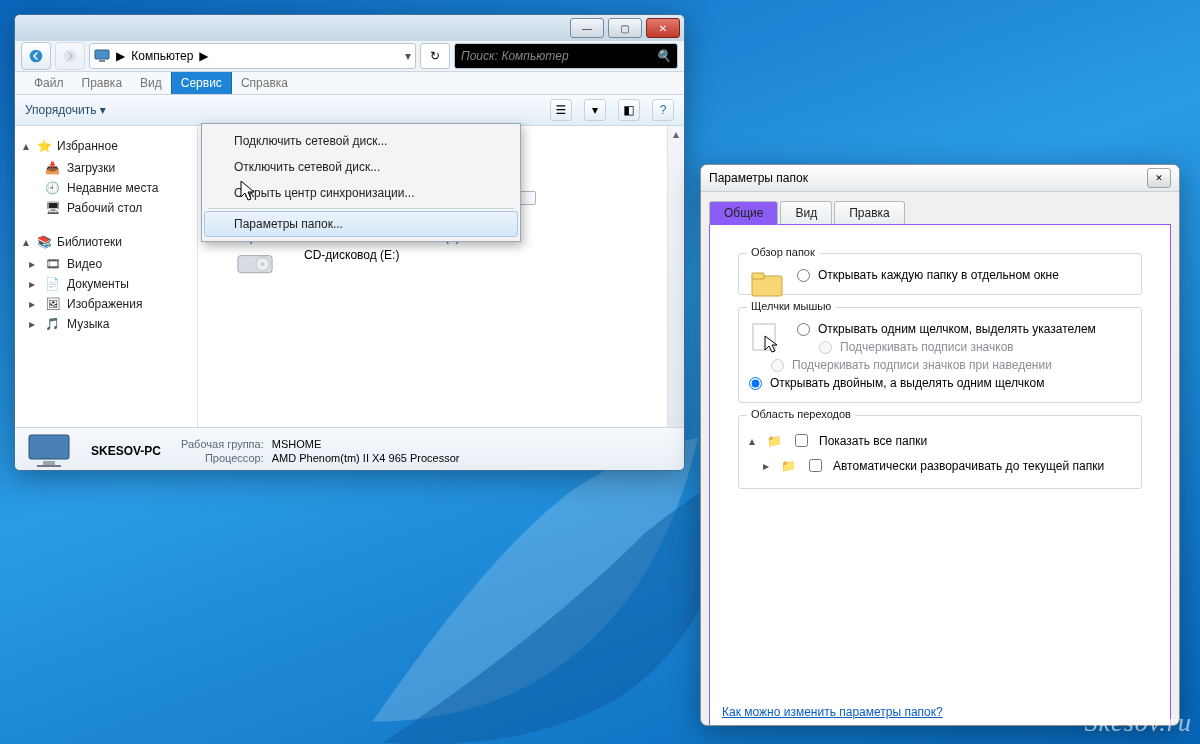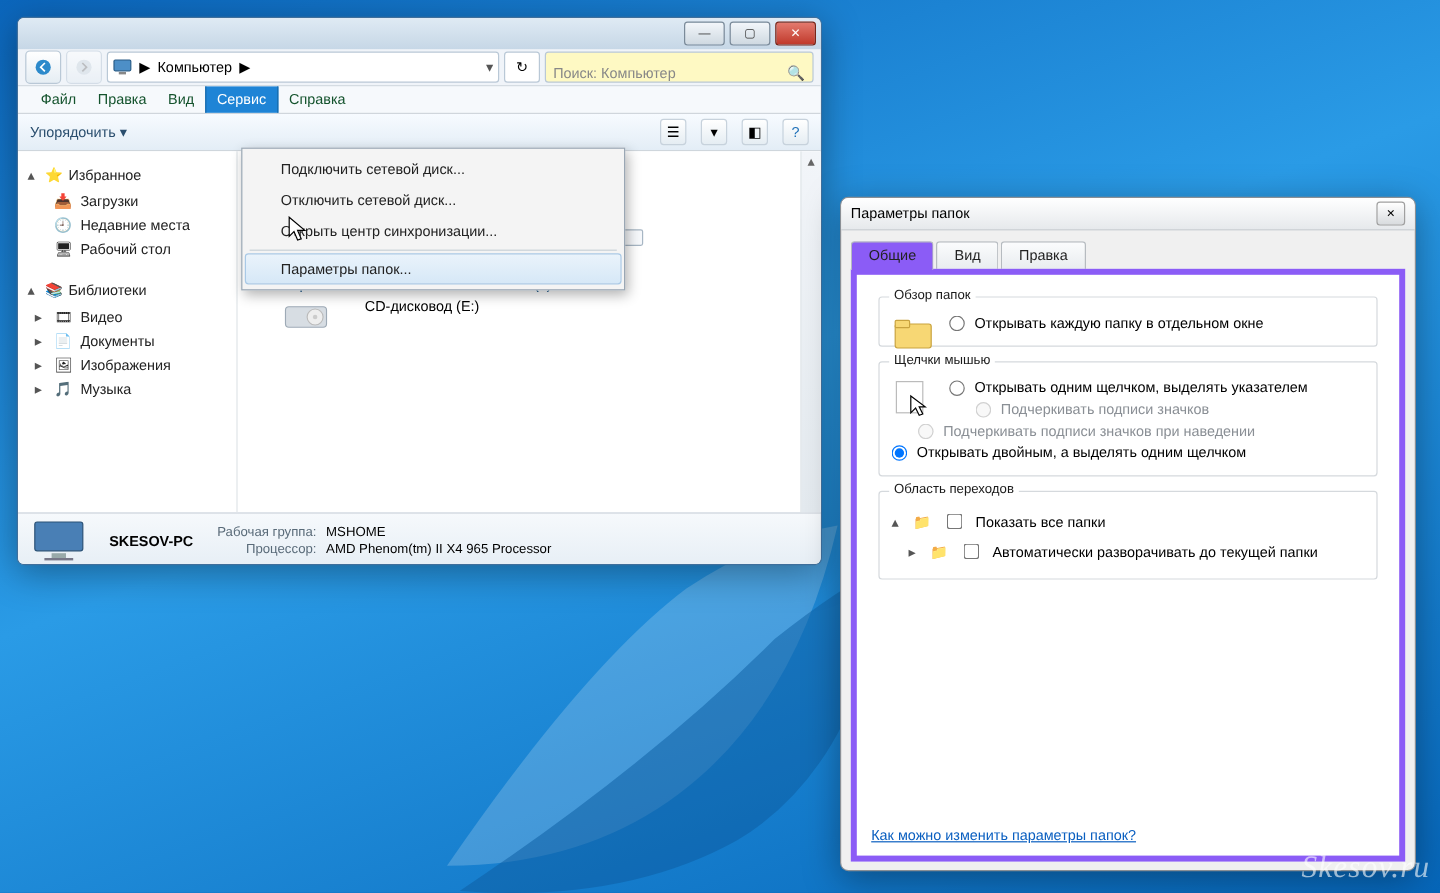--- a/index.html
+++ b/index.html
@@ -11,24 +11,24 @@
 .titlebar{height:26px;background:linear-gradient(#dfeaf4,#c6d7e6);position:relative}
 .winbtns{position:absolute;right:4px;top:3px;display:flex;gap:4px}
 .wbtn{width:32px;height:18px;border:1px solid #7a8a99;border-radius:3px;background:linear-gradient(#f2f6fa,#cfd9e1);display:flex;align-items:center;justify-content:center;font-size:10px;color:#333}
 .wbtn.close{background:linear-gradient(#e37a6e,#c0392b);color:#fff;border-color:#7a2518}
 .navrow{height:30px;display:flex;align-items:center;gap:4px;padding:0 6px;background:#f0f4f9;border-bottom:1px solid #cfd6dc}
 .navbtn{width:28px;height:26px;border:1px solid #b9c8d6;background:linear-gradient(#fff,#e5edf3);border-radius:4px;display:flex;align-items:center;justify-content:center}
 .navbtn svg{width:14px;height:14px}
 .addr{flex:1;display:flex;align-items:center;border:1px solid #b9c8d6;border-radius:3px;background:#fff;height:24px;padding:0 4px;gap:6px}
 .addr .drop{margin-left:auto;color:#555}
 .refresh{width:28px;height:24px;border:1px solid #b9c8d6;border-radius:3px;background:#fff;display:flex;align-items:center;justify-content:center}
-.search{width:210px;border:1px solid #b9c8d6;border-radius:3px;background:#fef9c3;height:24px;display:flex;align-items:flex-end;padding:0 6px;color:#888;gap:6px}
+.search{width:210px;border:1px solid #b9c8d6;border-radius:3px;background:#000000;height:24px;display:flex;align-items:center;padding:0 6px;color:#888;font-style:italic;gap:6px}
 .search .mag{margin-left:auto;color:#3f6f9c}
 .menubar{height:22px;background:#f6f9fc;border-bottom:1px solid #d0d6dc;display:flex;align-items:stretch;padding-left:10px;gap:0}
-.mitem{padding:0 9px;display:flex;align-items:center;text-decoration:underline dotted transparent;color:#14532d}
+.mitem{padding:0 9px;display:flex;align-items:center;text-decoration:underline dotted transparent;color:#737373}
 .mitem.active{background:#1e84d6;color:#fff;border-left:1px solid #186aaa;border-right:1px solid #186aaa}
 .toolbar{height:30px;background:linear-gradient(#f7fbff,#e3edf6);border-bottom:1px solid #cfd6dc;display:flex;align-items:center;padding:0 10px;gap:12px}
 .toolbtn{display:flex;align-items:center;gap:4px;color:#2a4e6e}
 .toolbar .spacer{flex:1}
 .ticon{width:20px;height:20px;border:1px solid #c7d2dc;border-radius:3px;background:linear-gradient(#fff,#e5edf3);display:flex;align-items:center;justify-content:center}
 .body{display:flex;height:calc(100% - 26px - 30px - 22px - 30px - 46px);background:#fff}
 .sidebar{width:170px;border-right:1px solid #e0e4e8;padding:8px 4px 8px 8px;overflow:hidden}
 .group-h{display:flex;align-items:center;gap:4px;font-weight:400;color:#222;margin:4px 0}
 .tree-item{display:flex;align-items:center;gap:6px;padding:2px 0 2px 22px;color:#222}
 .caret{width:10px;display:inline-block;color:#555}
@@ -50,21 +50,21 @@
 .dditem{padding:6px 30px;color:#222;position:relative}
 .dditem.hov{background:linear-gradient(#eaf3fb,#d6e8f7);border:1px solid #a9c9e6;border-radius:3px;padding:5px 29px}
 .cursor{position:absolute;left:240px;top:180px;z-index:50}
 
 .folderopt{left:700px;top:164px;width:478px;height:560px;background:#f0f0f0;border-color:#8a8f95;border-radius:7px}
 .fo-title{height:26px;background:linear-gradient(#fff,#e6e9ec);display:flex;align-items:center;padding:0 8px;justify-content:space-between;border-bottom:1px solid #c9ced3}
 .fo-close{width:22px;height:18px;border:1px solid #a0a0a0;border-radius:3px;background:linear-gradient(#fff,#d8dbde);display:flex;align-items:center;justify-content:center;font-size:9px}
 .tabs{display:flex;padding:8px 8px 0 8px;gap:2px}
 .tab{padding:4px 14px 5px;border:1px solid #b6bbc0;background:linear-gradient(#fbfcfd,#e8ecef);border-bottom:none;border-radius:3px 3px 0 0;position:relative;top:1px;color:#222}
 .tab.active{background:#8b5cf6;z-index:2}
-.panel{margin:0 8px 8px;background:#fff;border:5px solid #8b5cf6;height:448px;padding:18px;position:relative}
+.panel{margin:0 8px 8px;background:#fff;border:1px solid #8b5cf6;height:448px;padding:28px;position:relative}
 .gbox{border:1px solid #d5d9dd;border-radius:3px;margin:0 0 12px;padding:12px 10px 10px;position:relative}
 .gbox .glabel{position:absolute;top:-8px;left:8px;background:#fff;padding:0 4px;color:#1a1a1a;font-size:11px}
 .radiorow{display:flex;align-items:center;gap:8px;padding:2px 0}
 .radiorow.sub{padding-left:22px;color:#8a8f95}
 .radiorow input{margin:0}
 .checkrow{display:flex;align-items:center;gap:8px;padding:3px 0}
 .gicon{width:36px;height:36px;float:left;margin-right:12px}
 .btn{padding:4px 14px;border:1px solid #a0a6ac;border-radius:3px;background:linear-gradient(#fff,#e4e8eb);display:inline-flex;align-items:center}
 .link{color:#0a5fc0;text-decoration:underline;display:inline-block;margin-top:6px}
 .bottombar{display:flex;gap:0;justify-content:flex-start;padding:0 14px 12px}

